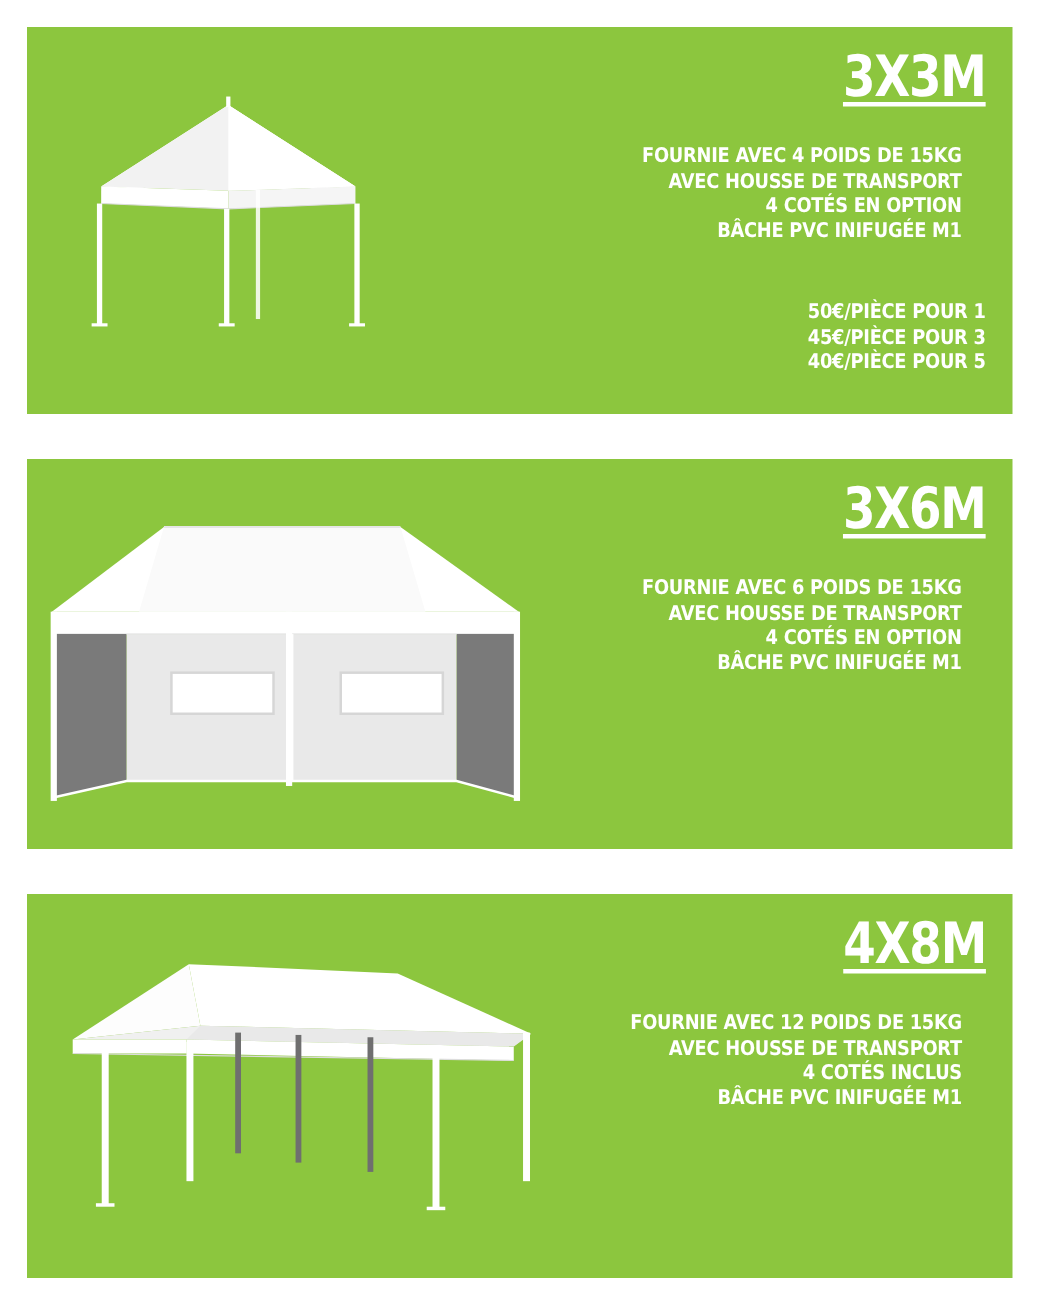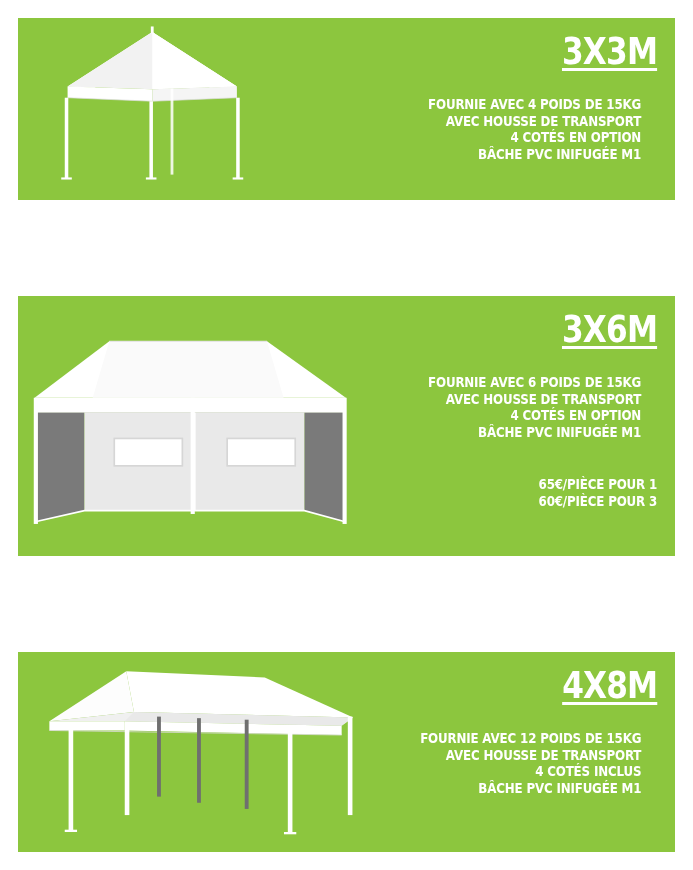--- a/index.html
+++ b/index.html
@@ -24,23 +24,23 @@
     background: #ffffff;
   }
   .panel {
     position: relative;
     background: #8cc63e;
     box-sizing: border-box;
     overflow: hidden;
     display: flex;
     flex-direction: row;
   }
-  .panel-1 { height: 182px; gap: 32px; }
+  .panel-1 { height: 258px; gap: 32px; }
   .panel-2 { height: 260px; }
-  .panel-3 { height: 200px; padding-left: 15px; }
+  .panel-3 { height: 256px; padding-left: 15px; }
 
   .illus {
     position: relative;
     flex: 1 1 auto;
     height: 100%;
   }
   .illus svg {
     display: block;
     width: 100%;
     height: 100%;
@@ -135,20 +135,25 @@
     </div>
     <div class="info">
       <div class="title">3X3M</div>
       <ul class="feature-list">
         <li>FOURNIE AVEC 4 POIDS DE 15KG</li>
         <li>AVEC HOUSSE DE TRANSPORT</li>
         <li>4 COTÉS EN OPTION</li>
         <li>BÂCHE PVC INIFUGÉE M1</li>
       </ul>
       <div class="spacer-1"></div>
+      <ul class="price-list">
+        <li>50€/PIÈCE POUR 1</li>
+        <li>45€/PIÈCE POUR 3</li>
+        <li>40€/PIÈCE POUR 5</li>
+      </ul>
     </div>
   </section>
 
   <section class="panel panel-2">
     <div class="illus">
       <svg viewBox="0 0 430 260" preserveAspectRatio="xMidYMid meet" aria-hidden="true">
 
         <path d="M110 28 L300 28 L395 96 L20 96 Z" fill="#ffffff"></path>
         <path d="M110 28 L300 28 L320 96 L90 96 Z" fill="#fafafa"></path>
 
@@ -175,24 +180,20 @@
     </div>
     <div class="info">
       <div class="title">3X6M</div>
       <ul class="feature-list">
         <li>FOURNIE AVEC 6 POIDS DE 15KG</li>
         <li>AVEC HOUSSE DE TRANSPORT</li>
         <li>4 COTÉS EN OPTION</li>
         <li>BÂCHE PVC INIFUGÉE M1</li>
       </ul>
       <div class="spacer-2"></div>
-      <ul class="price-list">
-        <li>65€/PIÈCE POUR 1</li>
-        <li>60€/PIÈCE POUR 3</li>
-      </ul>
     </div>
   </section>
 
   <section class="panel panel-3">
     <div class="illus">
       <svg viewBox="0 0 430 260" preserveAspectRatio="xMidYMid meet" aria-hidden="true">
 
         <path d="M120 25 L300 33 L415 85 L130 78 Z" fill="#ffffff"></path>
         <path d="M120 25 L130 78 L20 90 Z" fill="#fdfdfd"></path>
         <path d="M20 90 L130 78 L415 85 L400 96 L118 90 Z" fill="#f0f0f0"></path>

